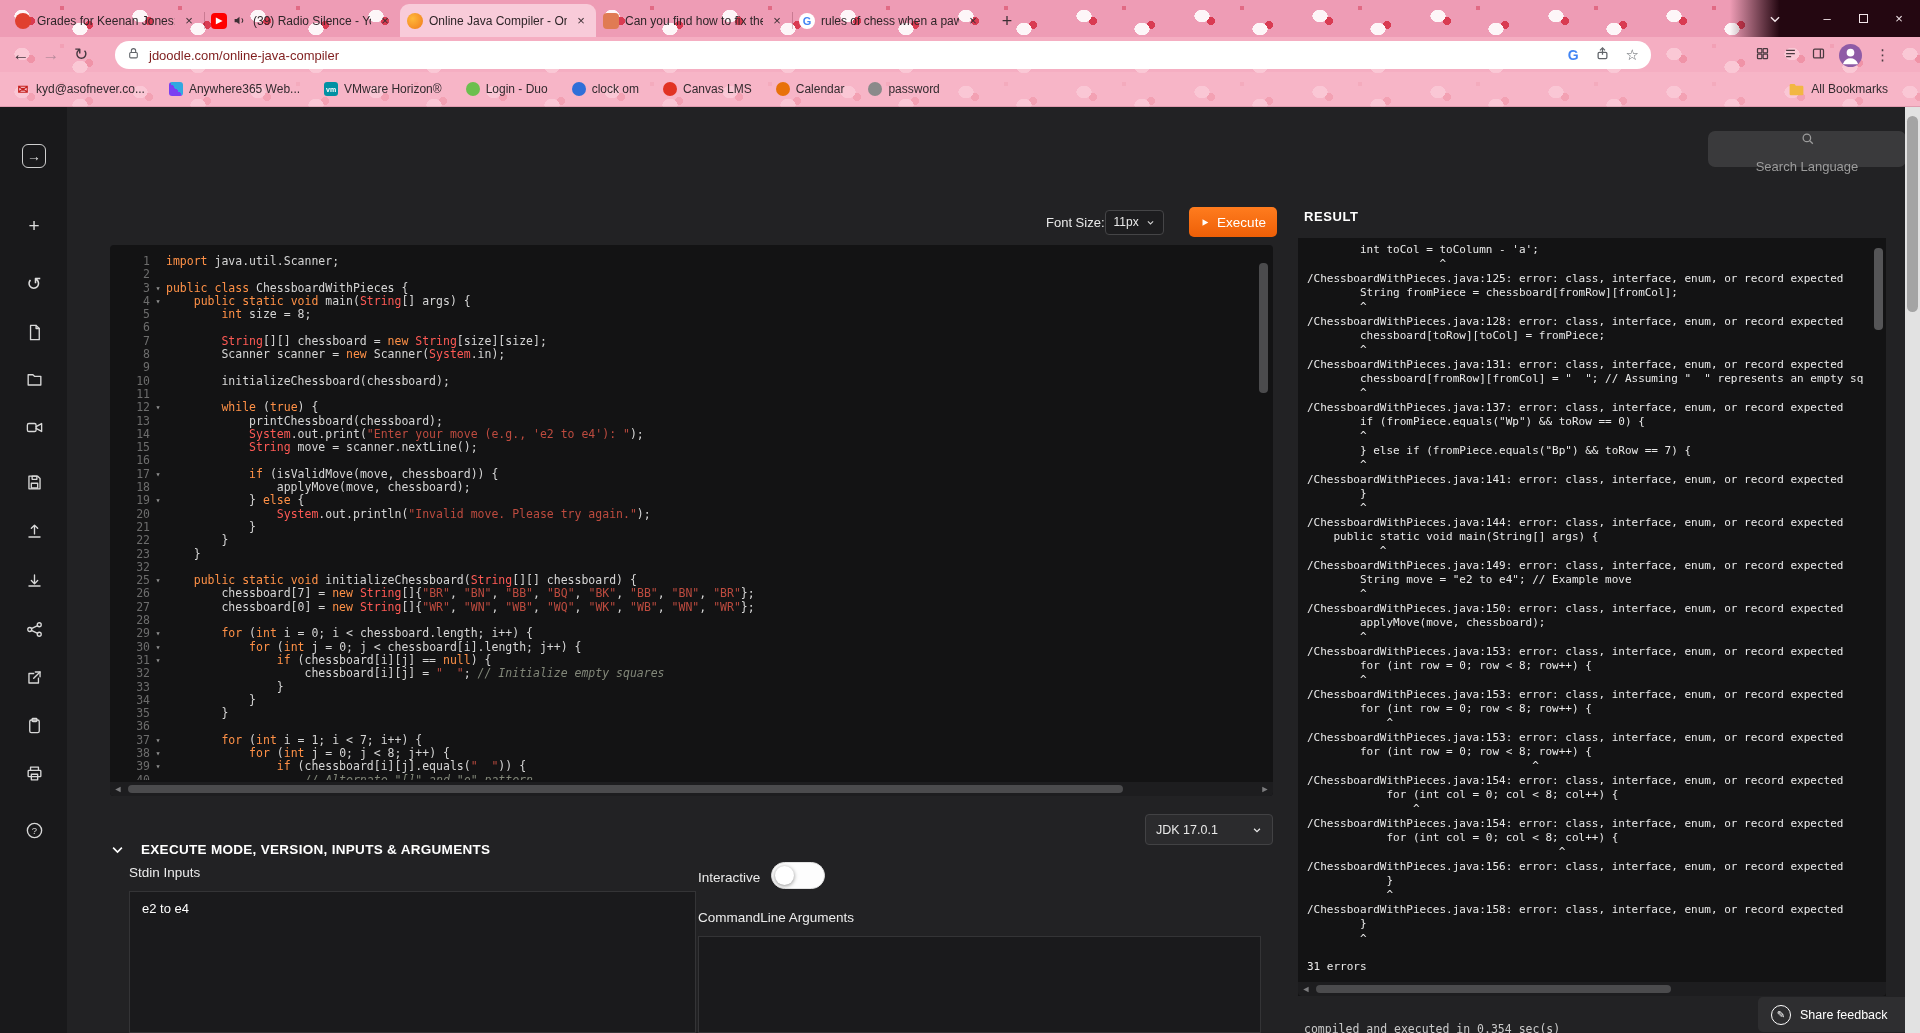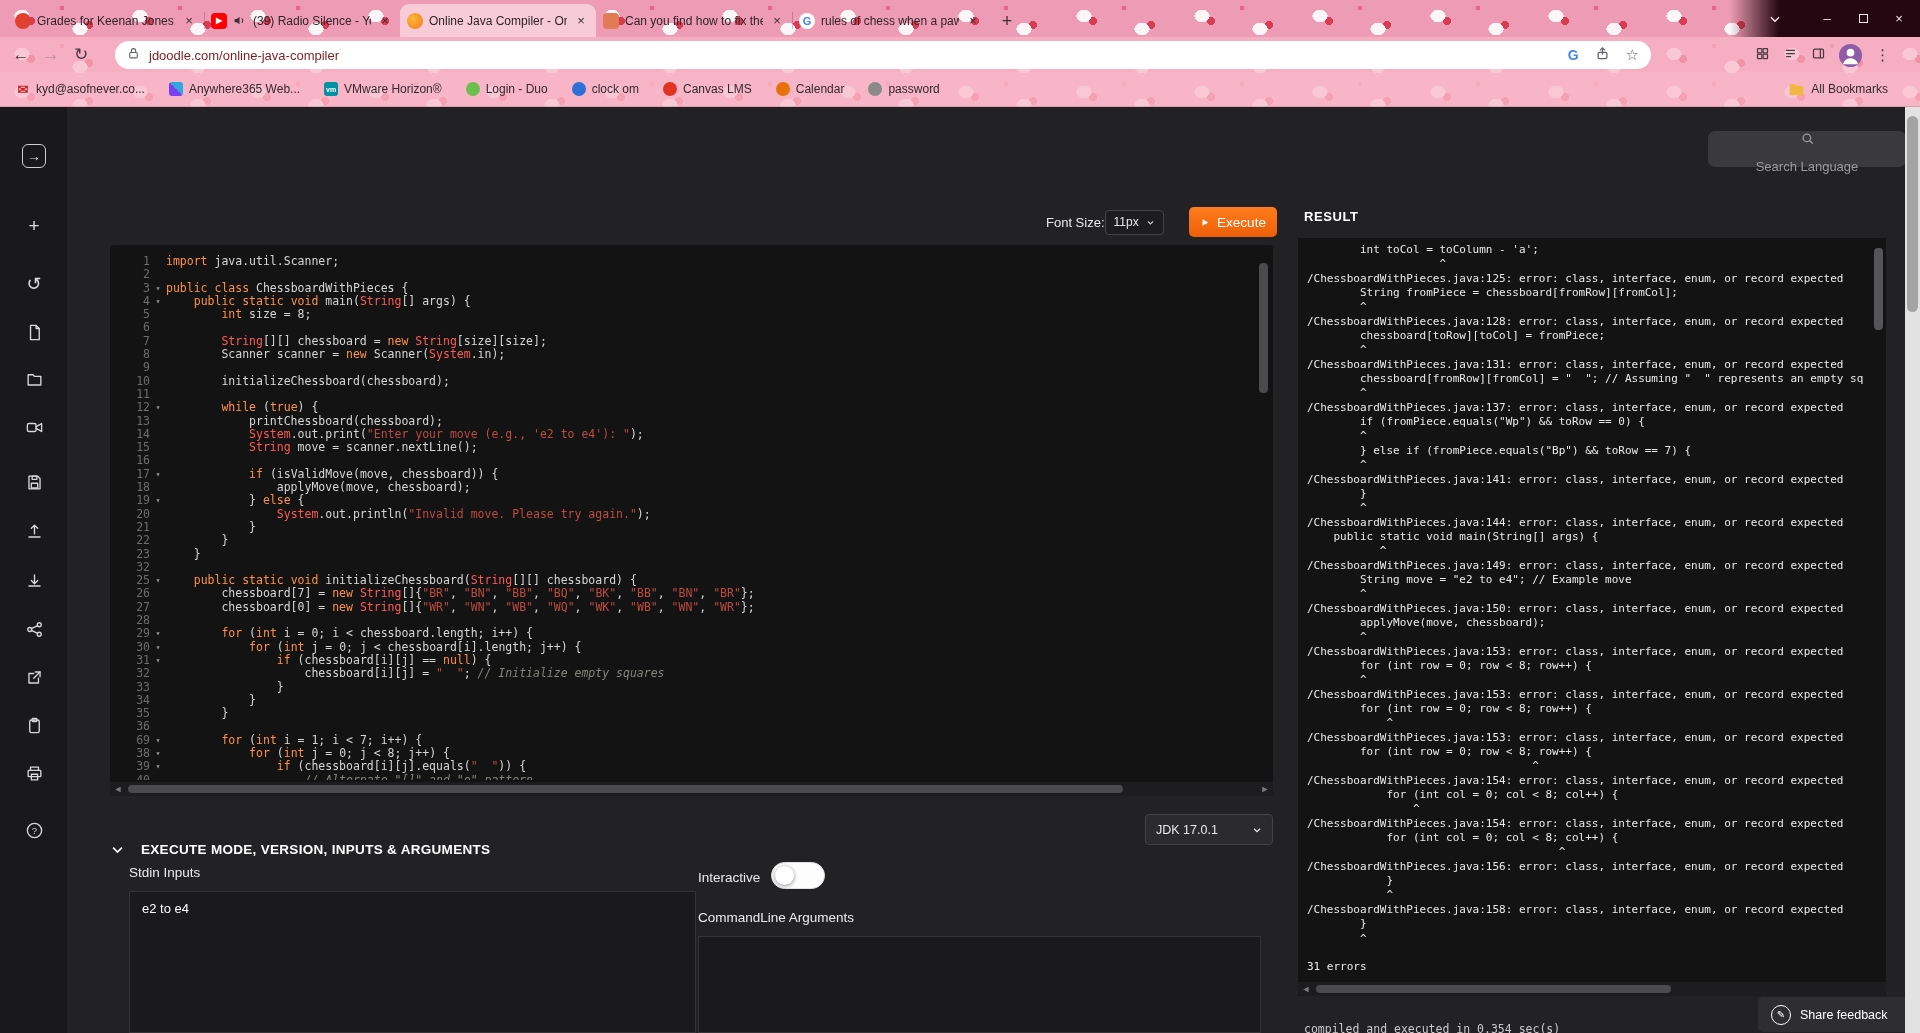--- a/index.html
+++ b/index.html
@@ -412,21 +412,21 @@
         <div class="code-row"><span class="gutter">27</span><span class="fold"></span><span class="code"><span class="tk-p">        chessboard[0] = </span><span class="tk-k">new</span><span class="tk-p"> </span><span class="tk-t">String</span><span class="tk-p">[]{</span><span class="tk-s">"WR"</span><span class="tk-p">, </span><span class="tk-s">"WN"</span><span class="tk-p">, </span><span class="tk-s">"WB"</span><span class="tk-p">, </span><span class="tk-s">"WQ"</span><span class="tk-p">, </span><span class="tk-s">"WK"</span><span class="tk-p">, </span><span class="tk-s">"WB"</span><span class="tk-p">, </span><span class="tk-s">"WN"</span><span class="tk-p">, </span><span class="tk-s">"WR"</span><span class="tk-p">};</span></span></div>
         <div class="code-row"><span class="gutter">28</span><span class="fold"></span><span class="code"></span></div>
         <div class="code-row"><span class="gutter">29</span><span class="fold">▾</span><span class="code"><span class="tk-p">        </span><span class="tk-k">for</span><span class="tk-p"> (</span><span class="tk-k">int</span><span class="tk-p"> i = 0; i &lt; chessboard.length; i++) {</span></span></div>
         <div class="code-row"><span class="gutter">30</span><span class="fold">▾</span><span class="code"><span class="tk-p">            </span><span class="tk-k">for</span><span class="tk-p"> (</span><span class="tk-k">int</span><span class="tk-p"> j = 0; j &lt; chessboard[i].length; j++) {</span></span></div>
         <div class="code-row"><span class="gutter">31</span><span class="fold">▾</span><span class="code"><span class="tk-p">                </span><span class="tk-k">if</span><span class="tk-p"> (chessboard[i][j] == </span><span class="tk-k">null</span><span class="tk-p">) {</span></span></div>
         <div class="code-row"><span class="gutter">32</span><span class="fold"></span><span class="code"><span class="tk-p">                    chessboard[i][j] = </span><span class="tk-s">"  "</span><span class="tk-p">; </span><span class="tk-c">// Initialize empty squares</span></span></div>
         <div class="code-row"><span class="gutter">33</span><span class="fold"></span><span class="code"><span class="tk-p">                }</span></span></div>
         <div class="code-row"><span class="gutter">34</span><span class="fold"></span><span class="code"><span class="tk-p">            }</span></span></div>
         <div class="code-row"><span class="gutter">35</span><span class="fold"></span><span class="code"><span class="tk-p">        }</span></span></div>
         <div class="code-row"><span class="gutter">36</span><span class="fold"></span><span class="code"></span></div>
-        <div class="code-row"><span class="gutter">69</span><span class="fold">▾</span><span class="code"><span class="tk-p">        </span><span class="tk-k">for</span><span class="tk-p"> (</span><span class="tk-k">int</span><span class="tk-p"> i = 1; i &lt; 7; i++) {</span></span></div>
+        <div class="code-row"><span class="gutter">37</span><span class="fold">▾</span><span class="code"><span class="tk-p">        </span><span class="tk-k">for</span><span class="tk-p"> (</span><span class="tk-k">int</span><span class="tk-p"> i = 1; i &lt; 7; i++) {</span></span></div>
         <div class="code-row"><span class="gutter">38</span><span class="fold">▾</span><span class="code"><span class="tk-p">            </span><span class="tk-k">for</span><span class="tk-p"> (</span><span class="tk-k">int</span><span class="tk-p"> j = 0; j &lt; 8; j++) {</span></span></div>
         <div class="code-row"><span class="gutter">39</span><span class="fold">▾</span><span class="code"><span class="tk-p">                </span><span class="tk-k">if</span><span class="tk-p"> (chessboard[i][j].equals(</span><span class="tk-s">"  "</span><span class="tk-p">)) {</span></span></div>
         <div class="code-row"><span class="gutter">40</span><span class="fold"></span><span class="code"><span class="tk-p">                    </span><span class="tk-c">// Alternate "[]" and "o" pattern</span></span></div>
       </div>
     <div class="ed-vscroll">
         <div class="ed-vthumb"></div>
       </div>
     <div class="hscroll">
       <span class="hs-arrow">◄</span>
       <div class="hs-track">

